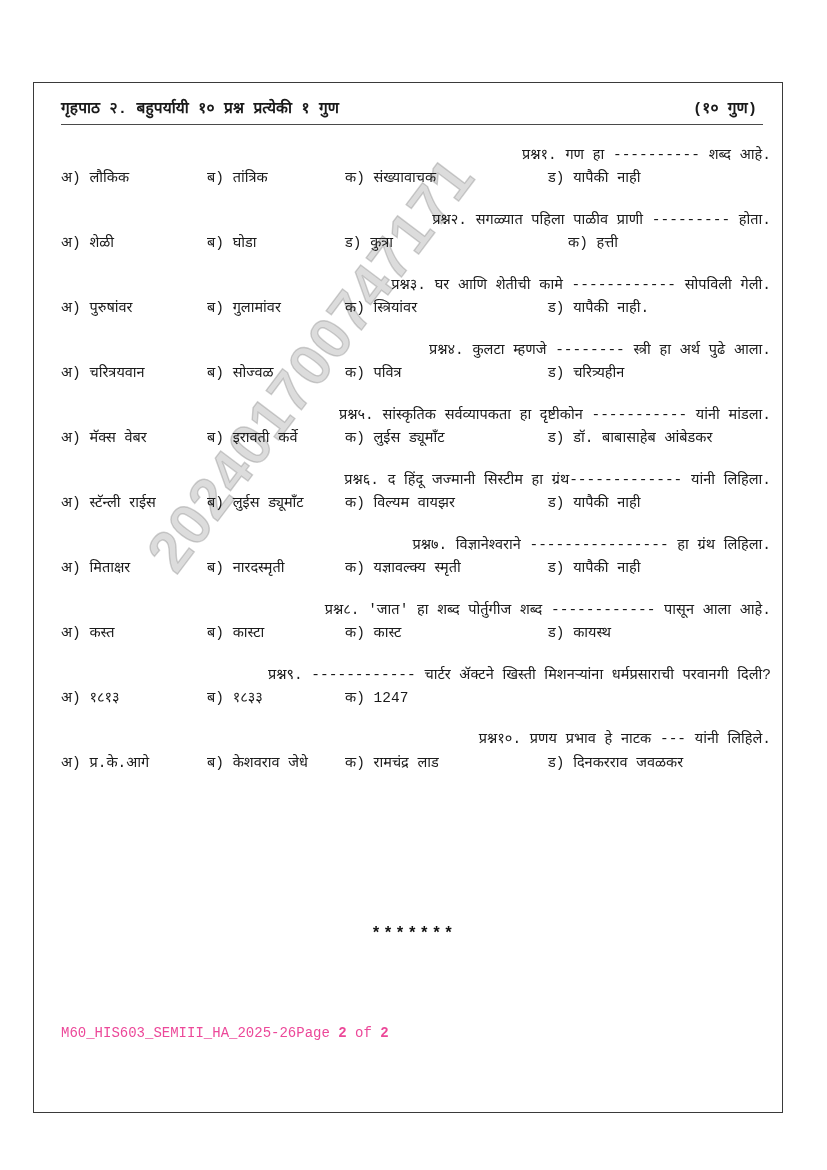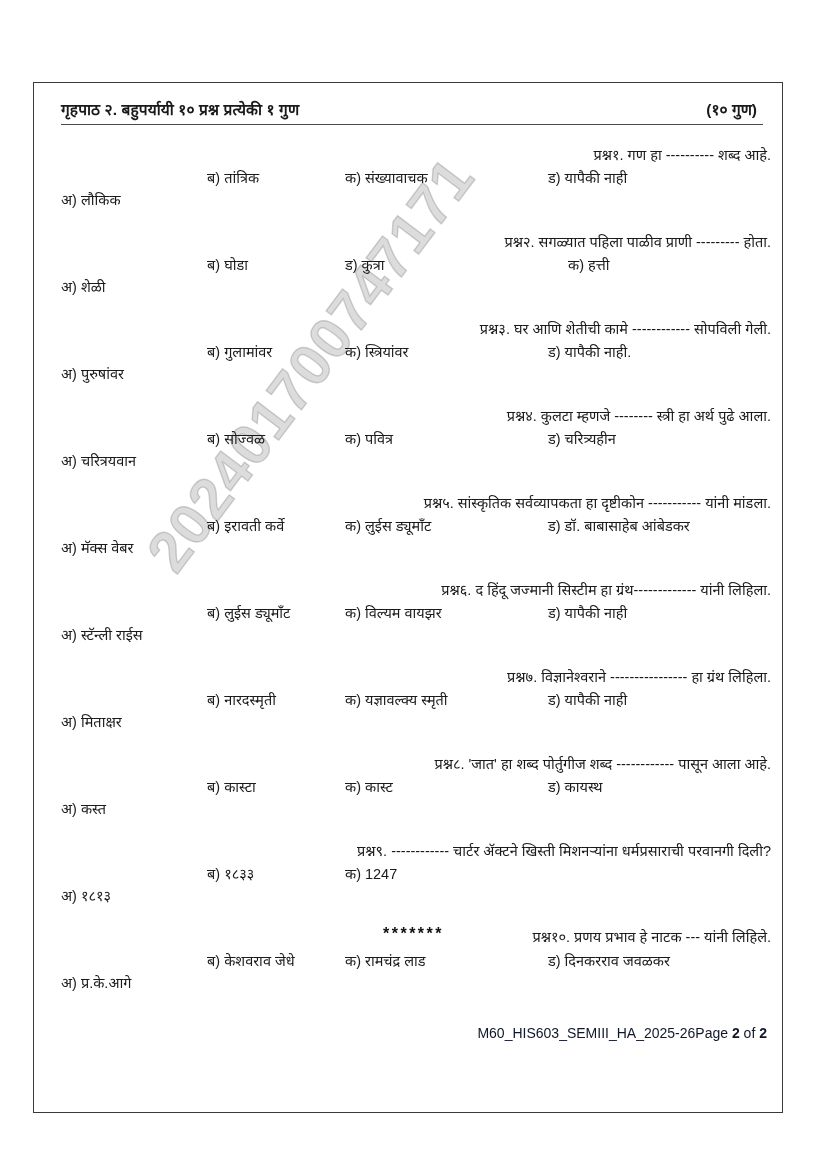--- a/index.html
+++ b/index.html
@@ -63,20 +63,21 @@
     text-stroke: 1.4px rgba(140,140,140,0.40);
   }
 
   
   #content {
     position: absolute;
     left: 0; top: 0;
     width: 773px;
     height: 1170px;
     z-index: 10;
+    font-family: Liberation Mono, monospace;
   }
 
   
   #doc-header {
     position: absolute;
     left: 61px;
     top: 100px;
     width: 702px;
   }
   #doc-header .hdr-row {
@@ -118,21 +119,21 @@
   .q-options {
     display: flex;
     font-size: 14.5px;
     line-height: 1.55;
     margin-top: 1px;
     white-space: nowrap;
   }
   .q-options .opt {
     display: block;
   }
-  .opt-a { width: 146px; flex: 0 0 146px; margin-top: 22px; }
+  .opt-a { width: 146px; flex: 0 0 146px; }
   .opt-b { width: 138px; flex: 0 0 138px; }
   .opt-c { width: 203px; flex: 0 0 203px; }
   .opt-d { flex: 1 1 auto; }
 
   
   #end-mark {
     position: absolute;
     left: 0;
     top: 925px;
     width: 827px;
@@ -143,24 +144,24 @@
     color: #111;
   }
 
   
   #doc-footer {
     position: absolute;
     left: 61px;
     top: 1025px;
     width: 706px;
     display: flex;
-    justify-content: flex-end;
+    justify-content: flex-start;
     align-items: baseline;
     font-size: 14px;
-    color: #0f172a;
+    color: #ec4899;
   }
   #doc-footer .pager .pg-num {
     font-weight: 700;
   }
 </style>
 </head>
 <body>
 
 <div id="page-sheet">
 

